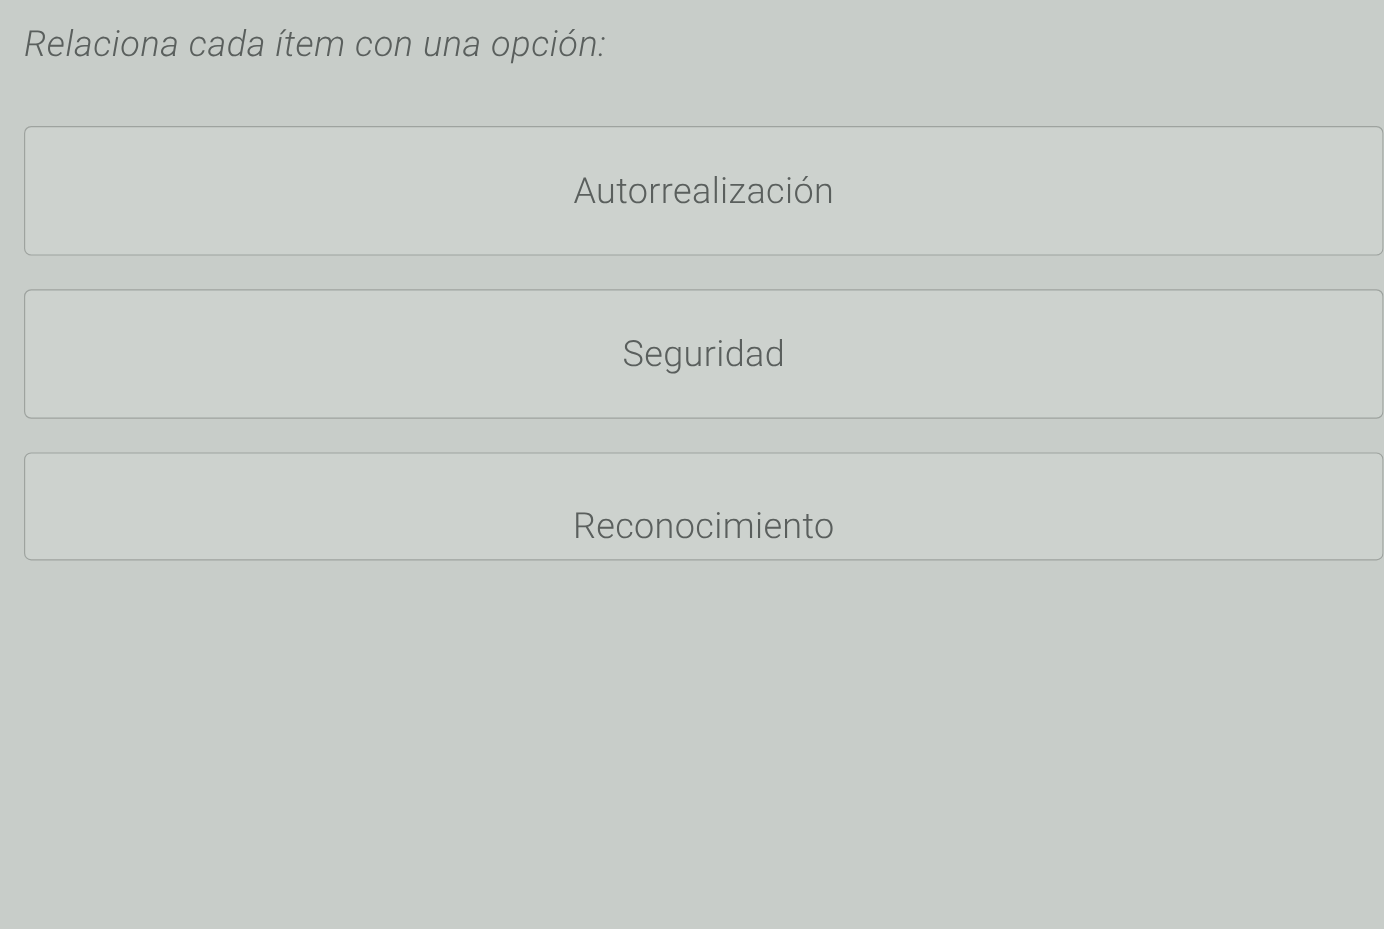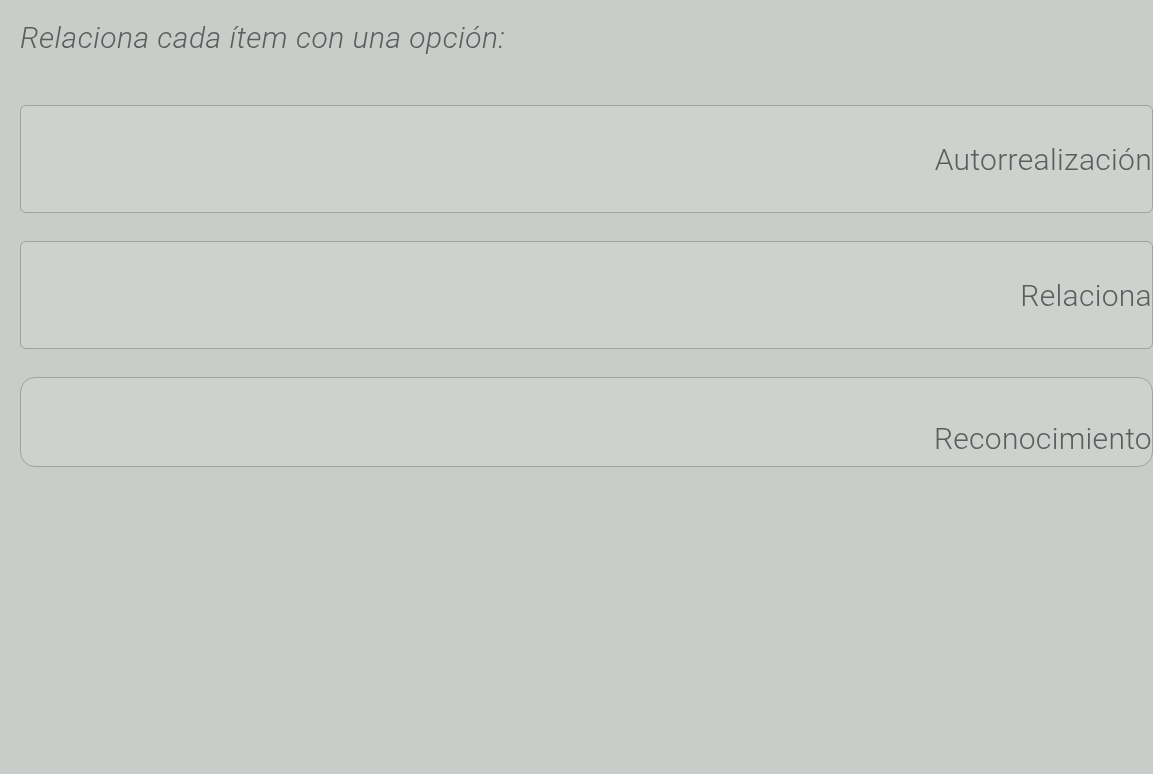--- a/index.html
+++ b/index.html
@@ -28,45 +28,44 @@
       flex-direction: column;
       gap: 28px;
     }
     .option-item {
       background: #cdd2ce;
       border: 1px solid #9ea39f;
       border-radius: 6px;
       height: 108px;
       display: flex;
       align-items: center;
-      justify-content: flex-end;
+      justify-content: center;
       cursor: pointer;
       width: 100%;
     }
     .option-label {
       font-size: 30px;
       color: #5a5f5d;
       font-weight: 300;
       letter-spacing: 0.3px;
     }
     .option-item.partial {
       height: 90px;
       align-items: flex-end;
       padding-bottom: 10px;
-      border-radius: 15px;
     }
   </style>
 </head>
 <body>
 
 <div class="instruction">Relaciona cada ítem con una opción:</div>
 
 <div class="options-container">
   <div class="option-item">
     <span class="option-label">Autorrealización</span>
   </div>
   <div class="option-item">
-    <span class="option-label">Relaciona</span>
+    <span class="option-label">Seguridad</span>
   </div>
   <div class="option-item partial">
     <span class="option-label">Reconocimiento</span>
   </div>
 </div>
 
 </body></html>

